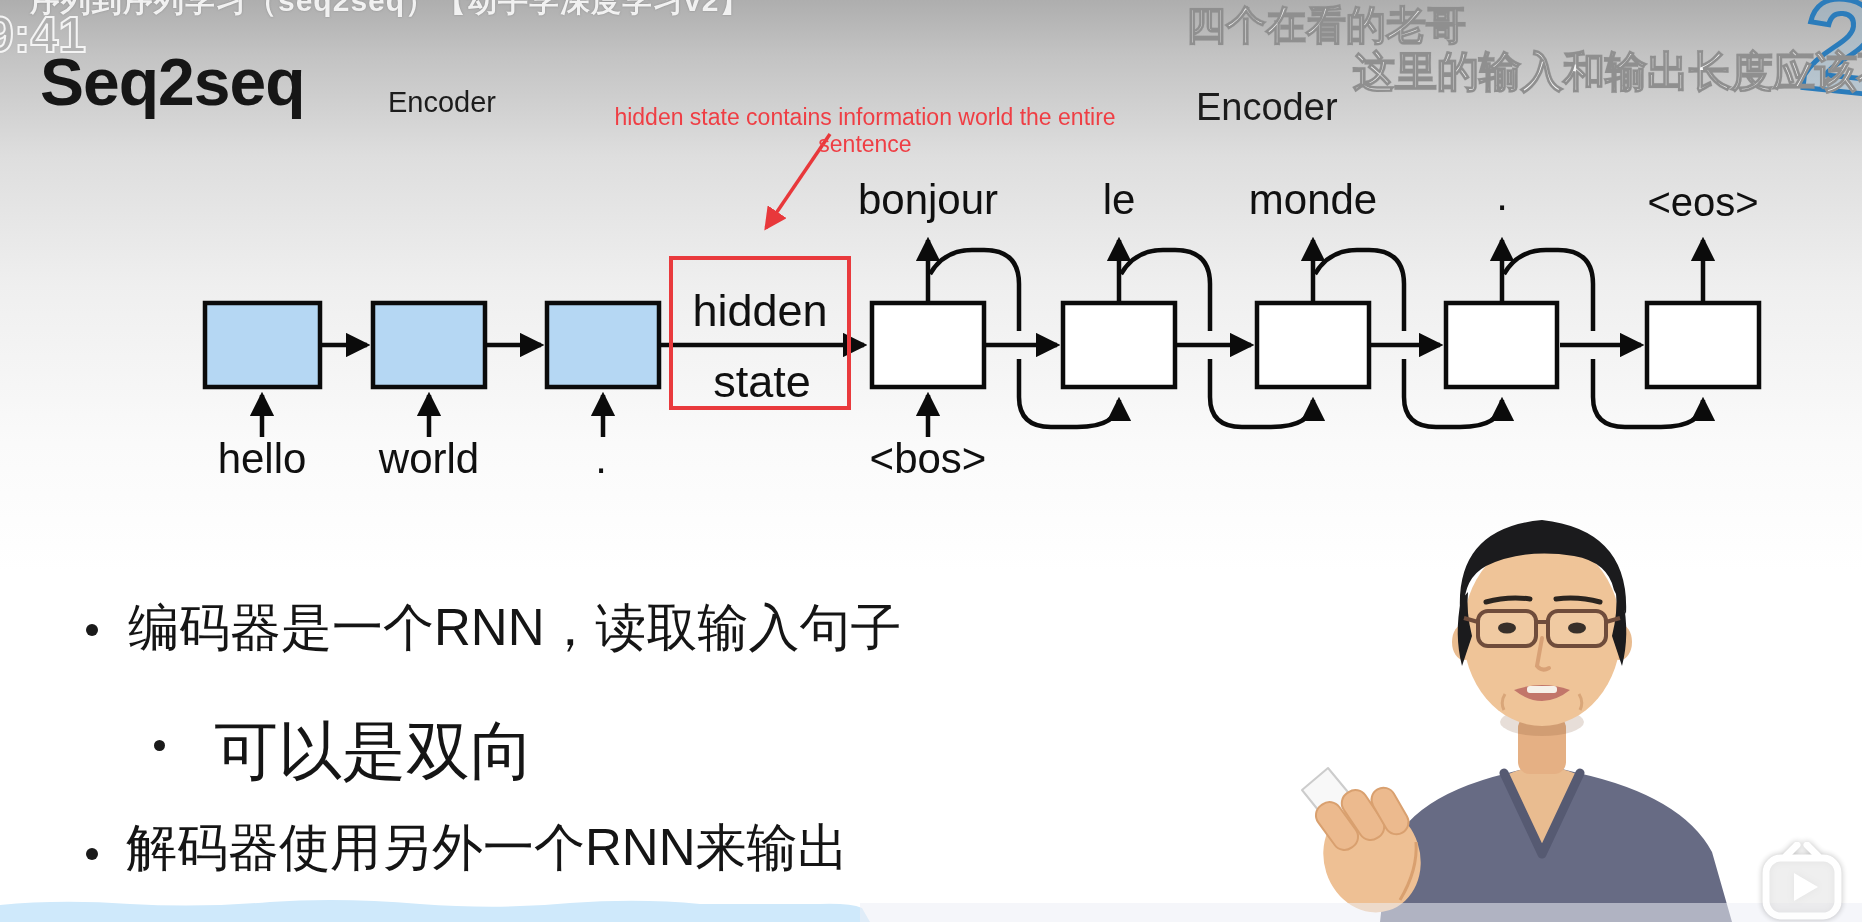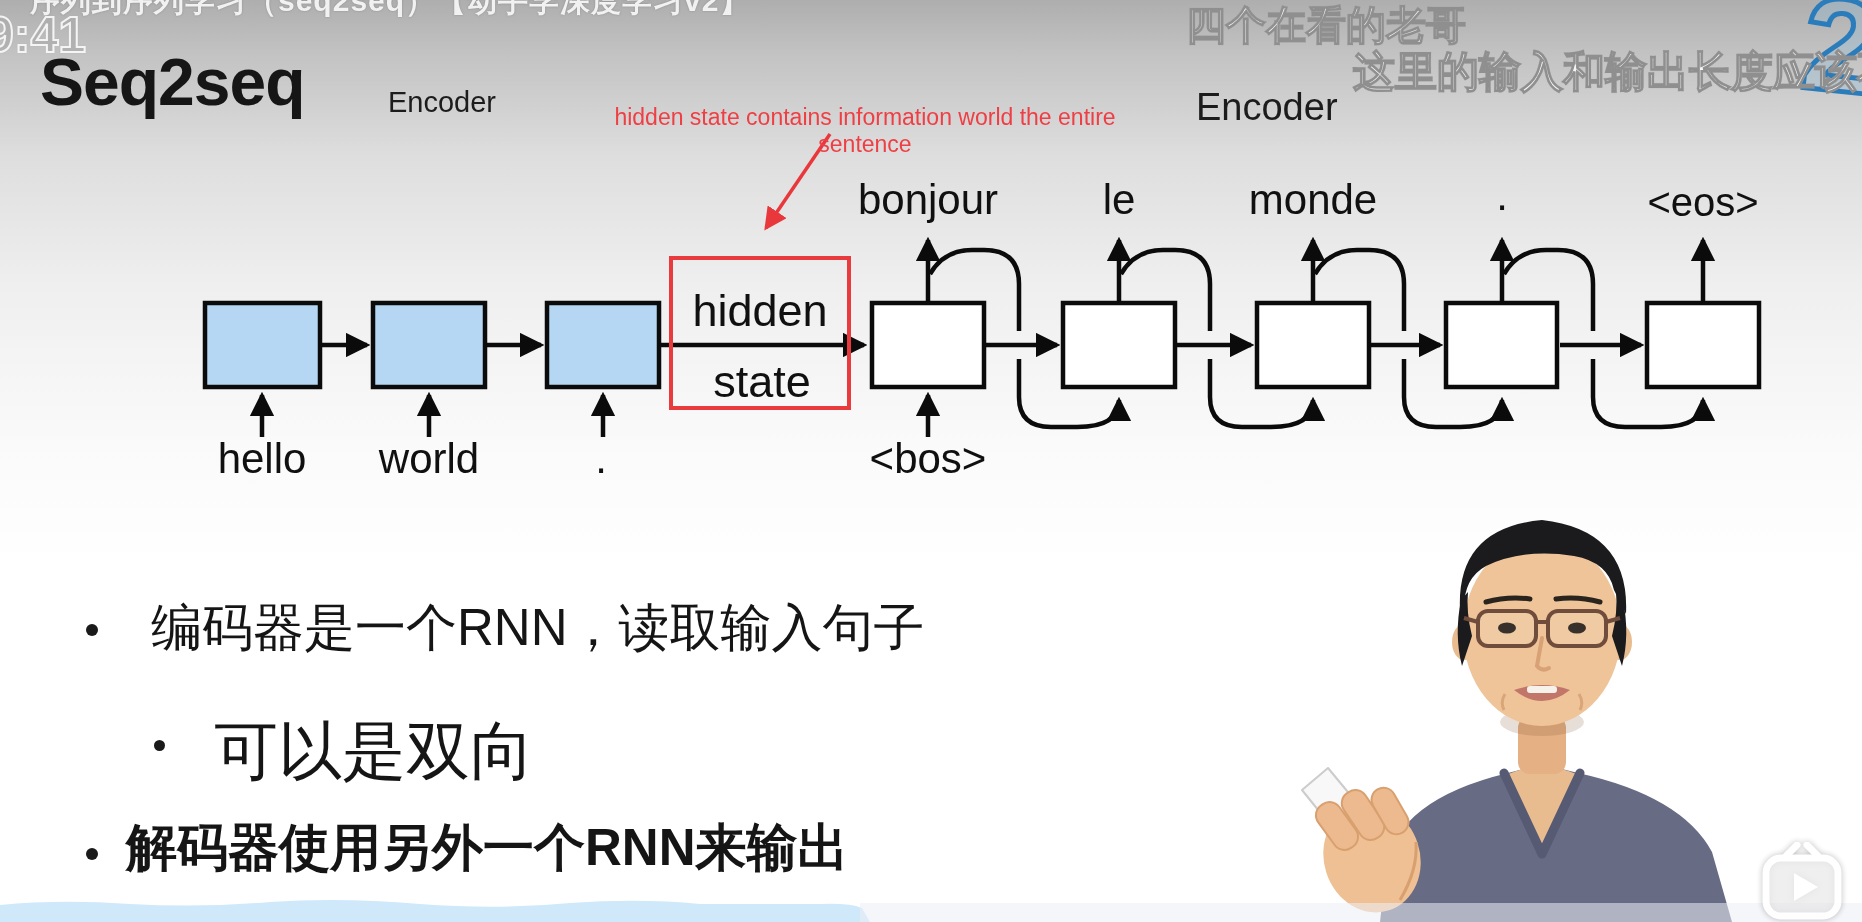--- a/index.html
+++ b/index.html
@@ -38,23 +38,23 @@
   .slidetitle{left:40px;top:10px;font-size:66px;font-weight:700;color:#161616;letter-spacing:-1px;margin-top:34px;}
   .enc-label{left:388px;top:86px;font-size:29px;color:#1c1c1c;}
   .dec-label{left:1196px;top:86px;font-size:38px;color:#1c1c1c;}
   .annotation{left:575px;top:104px;width:580px;text-align:center;font-size:23px;color:#ef3e44;}
   
   .bullet-dot{width:12px;height:12px;border-radius:50%;background:#1a1a1a;}
   .b1d{left:86px;top:624px;}
   .b2d{left:154px;top:740px;width:11px;height:11px;}
   .b3d{left:86px;top:848px;}
   .btext{color:#151515;white-space:nowrap;}
-  .b1{left:128px;top:594px;font-size:51px;margin-left:23px;}
+  .b1{left:128px;top:594px;font-size:51px;}
   .b2{left:214px;top:708px;font-size:64px;}
-  .b3{left:126px;top:814px;font-size:51px;font-weight:bold;}
+  .b3{left:126px;top:814px;font-size:51px;}
   .diagram-svg{left:0;top:0;pointer-events:none;}
   .presenter-svg{left:1280px;top:470px;}
   .bottomband-svg{left:0;top:894px;}
   .play-svg{left:1760px;top:842px;opacity:0.92;}
   svg text{font-family:"Liberation Sans","DejaVu Sans",sans-serif;}.z2{z-index:2}.z3{z-index:3}.z5{z-index:5}.z6{z-index:6}.z7{z-index:7}.z8{z-index:8}
 </style>
 </head>
 <body>
 
 <div class="abs vtitle z8">序列到序列学习（seq2seq）【动手学深度学习v2】</div>

